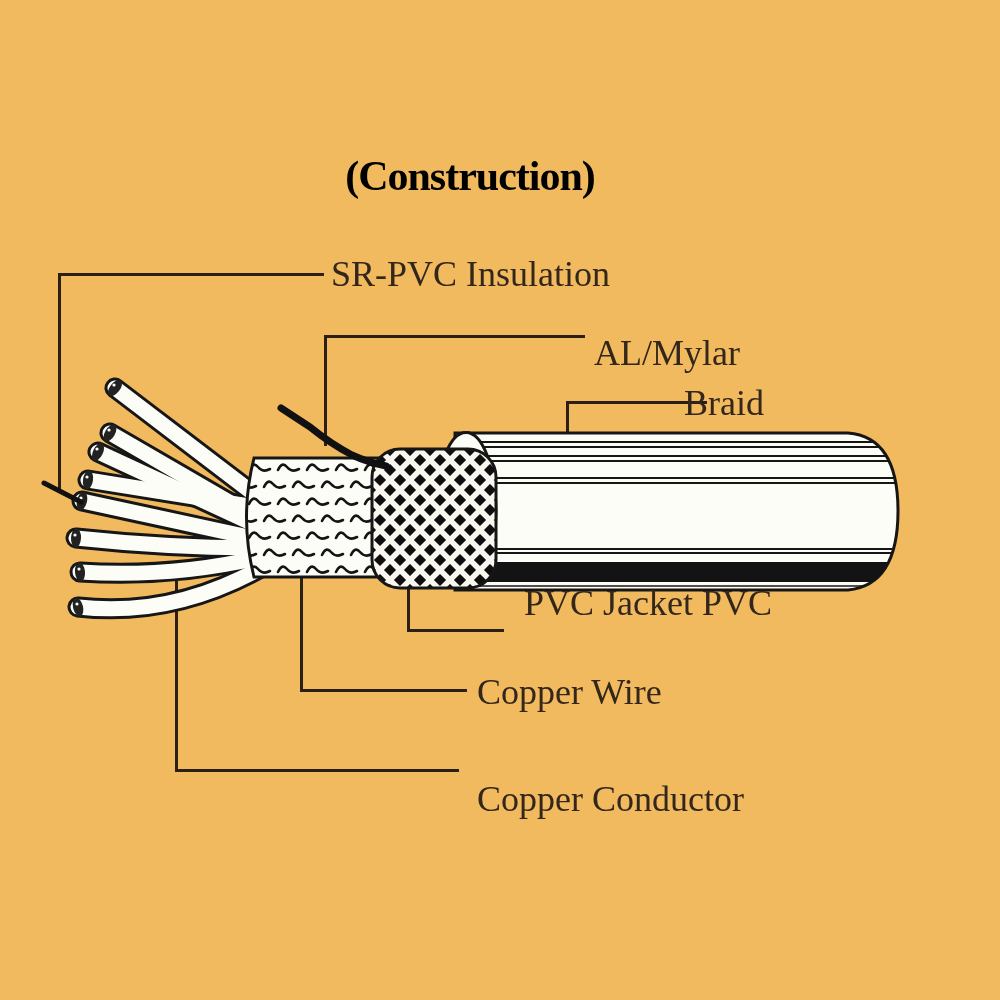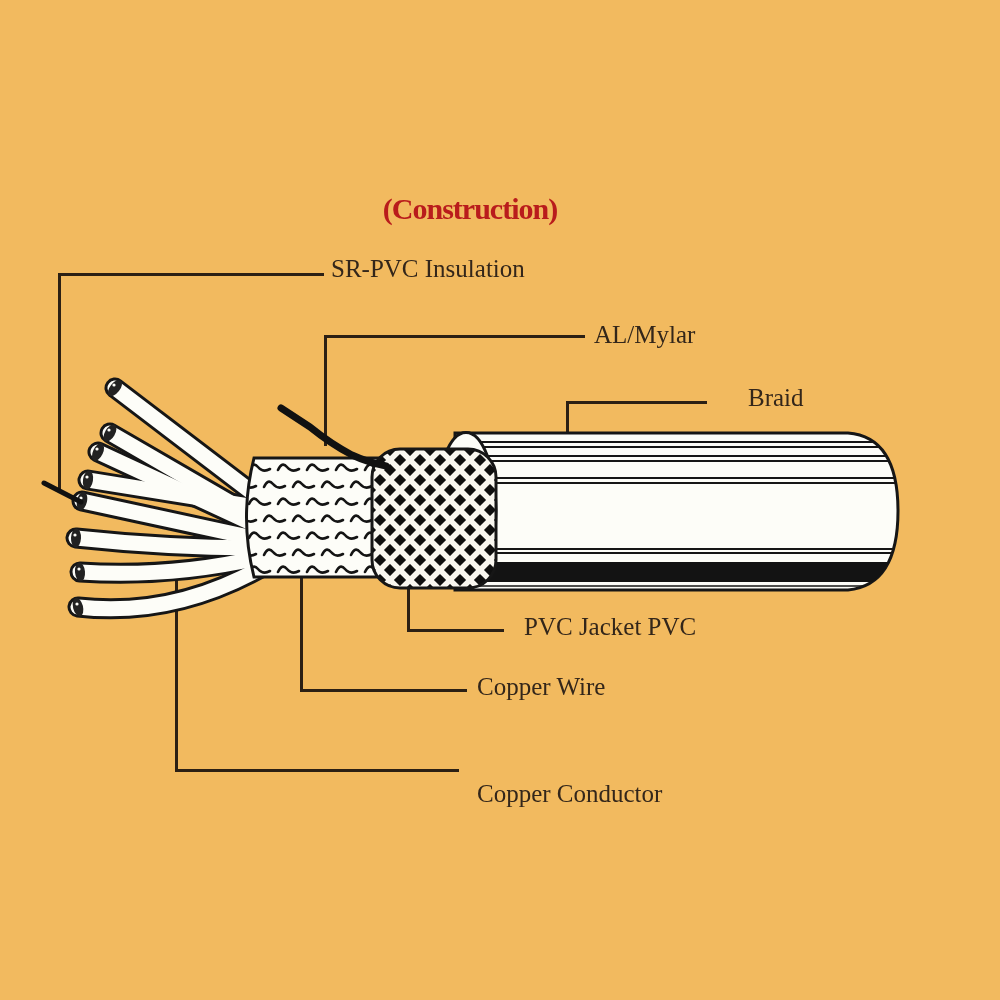--- a/index.html
+++ b/index.html
@@ -7,37 +7,36 @@
     position:relative;
     width:1000px;height:1000px;
     background:#f2ba5f;
     overflow:hidden;
     font-family:"Liberation Serif","DejaVu Serif",serif;
   }
   .title{
     position:absolute;
     left:470px;top:152px;
     transform:translateX(-50%);
-    font-size:30px;font-weight:bold;
+    font-size:42px;font-weight:bold;
     letter-spacing:-1px;
-    color:#b91c1c;
+    color:#000000;
     white-space:nowrap;
-    margin-top:40px;
   }
   .lbl{
     position:absolute;
-    font-size:25px;
+    font-size:36px;
     color:#33261a;
     white-space:nowrap;
     line-height:1.1;
   }
   .lbl-sr{left:331px;top:255px;}
-  .lbl-al{left:594px;top:321px;text-align:right;}
-  .lbl-braid{left:748px;top:384px;}
-  .lbl-pvc{left:524px;top:613px;}
+  .lbl-al{left:594px;top:334px;text-align:right;}
+  .lbl-braid{left:684px;top:384px;}
+  .lbl-pvc{left:524px;top:584px;}
   .lbl-drain{left:477px;top:673px;}
   .lbl-copper{left:477px;top:780px;}
   .leader{position:absolute;background:#2c2014;}
   .lh{height:3px;}
   .lv{width:3px;}
   
   .sr-h{left:58px;top:273px;width:266px;}
   .sr-v{left:58px;top:273px;height:218px;}
   
   .al-h{left:324px;top:335px;width:261px;}

